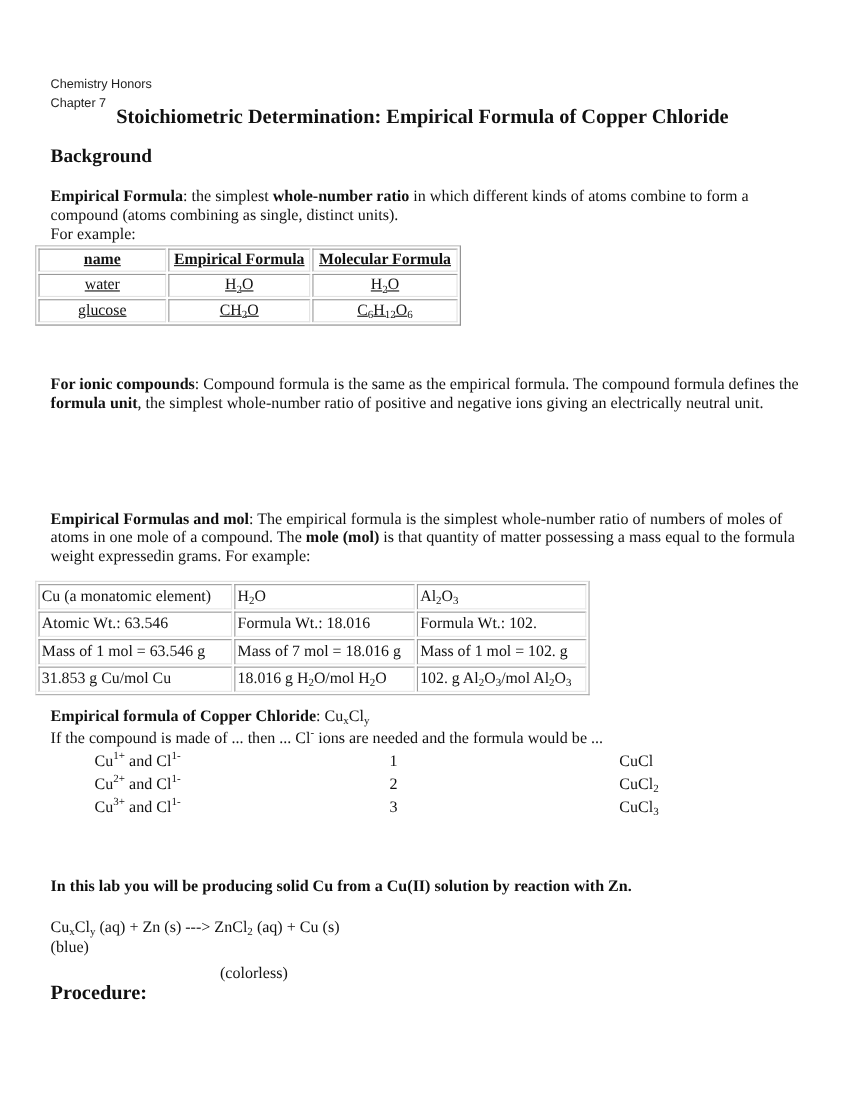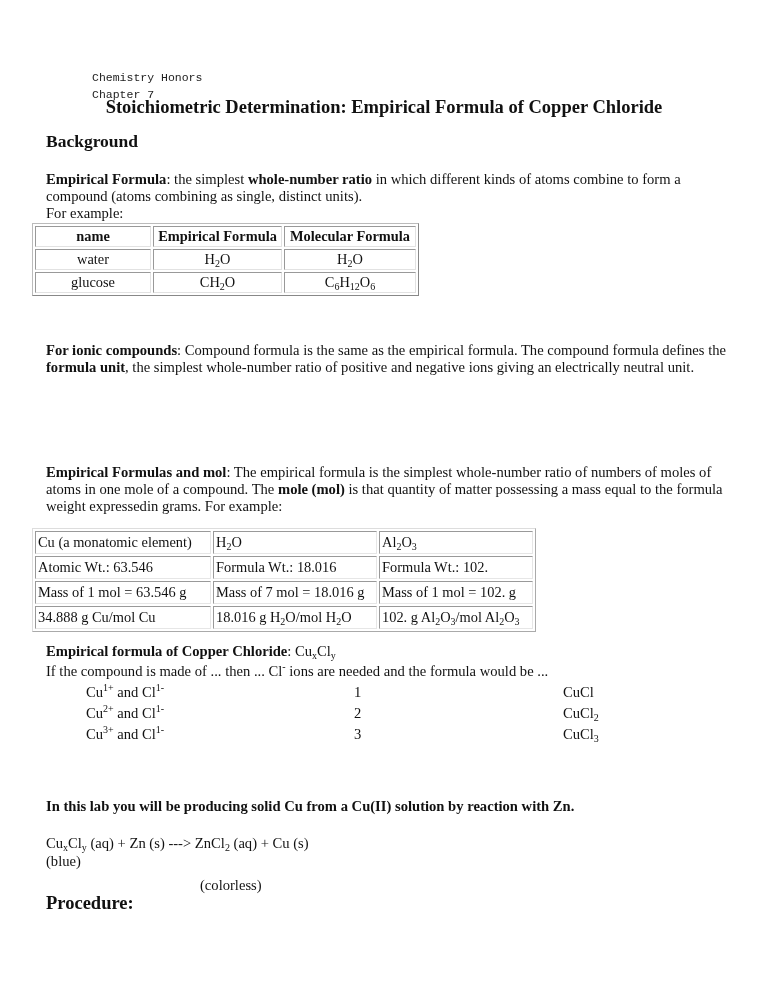--- a/index.html
+++ b/index.html
@@ -1,24 +1,24 @@
 <!DOCTYPE html>
 <html><head>
   <meta charset="utf-8">
   <style>
     html, body { margin: 0; padding: 0; background: #ffffff; }
     body { width: 768px; height: 994px; position: relative; overflow: hidden; color: #111; }
-    .hdr { position: absolute; left: 46px; font-size: 11.5px; color: #222; font-family: Liberation Mono, monospace; margin-left: 46px; }
+    .hdr { position: absolute; left: 46px; font-size: 11.5px; color: #222; font-family: Liberation Sans, sans-serif; }
     .title { position: absolute; left: 0; width: 768px; top: 97px; text-align: center; font-size: 18.5px; font-weight: bold; font-family: "Liberation Serif", serif; }
     .h2 { position: absolute; left: 46px; font-size: 17.5px; font-weight: bold; font-family: Liberation Serif, serif; }
     .para { position: absolute; left: 46px; width: 690px; font-size: 14.6px; line-height: 17px; font-family: "Liberation Serif", serif; }
     b { font-weight: bold; }
     sub { font-size: 10px; vertical-align: -3px; line-height: 0; }
     sup { font-size: 10px; vertical-align: 6px; line-height: 0; }
-    table.t1 { position: absolute; left: 32px; top: 223px; border-collapse: separate; border-spacing: 2px; border: 1px solid #bbb; border-right-color: #888; border-bottom-color: #888; font-family: "Liberation Serif", serif; font-size: 14.4px; }
+    table.t1 { position: absolute; left: 32px; top: 223px; border-collapse: separate; border-spacing: 2px; border: 1px solid #bbb; border-right-color: #888; border-bottom-color: #888; font-family: "Liberation Serif", serif; font-size: 14.4px; text-decoration: underline; }
     table.t1 td, table.t1 th { border: 1px solid #bbb; border-right-color: #e2e2e2; border-bottom-color: #e2e2e2; border-left-color: #999; border-top-color: #999; padding: 0 1px; height: 19px; text-align: center; }
     table.t1 th { font-weight: bold; }
     table.t2 { position: absolute; left: 32px; top: 528px; border-collapse: separate; border-spacing: 2px; border: 1px solid #ddd; border-right-color: #aaa; border-bottom-color: #aaa; font-family: "Liberation Serif", serif; font-size: 14.4px; }
     table.t2 td { border: 1px solid #ccc; border-left-color: #999; border-top-color: #999; border-right-color: #e6e6e6; border-bottom-color: #e6e6e6; padding: 0 2px; height: 21px; text-align: left; white-space: nowrap; }
     .ionrow { position: absolute; font-size: 14.6px; font-family: "Liberation Serif", serif; }
   </style>
 </head>
 <body>
 
 <div class="hdr" style="top:71px;">Chemistry Honors</div>
@@ -74,21 +74,21 @@
         <td>Atomic Wt.: 63.546</td>
         <td>Formula Wt.: 18.016</td>
         <td>Formula Wt.: 102.</td>
       </tr>
       <tr>
         <td>Mass of 1 mol = 63.546 g</td>
         <td>Mass of 7 mol = 18.016 g</td>
         <td>Mass of 1 mol = 102. g</td>
       </tr>
       <tr>
-        <td>34.888 g Cu/mol Cu</td>
+        <td>31.853 g Cu/mol Cu</td>
         <td>18.016 g H<sub>2</sub>O/mol H<sub>2</sub>O</td>
         <td>102. g Al<sub>2</sub>O<sub>3</sub>/mol Al<sub>2</sub>O<sub>3</sub></td>
       </tr>
     </tbody>
 </table>
 
 <div class="para" style="top:643px;">
   <b>Empirical formula of Copper Chloride</b><span>: Cu<sub>x</sub>Cl<sub>y</sub></span>
 </div>
 <div class="para" style="top:663px;">If the compound is made of ... then ... Cl<sup>-</sup> ions are needed and the formula would be ...</div>

